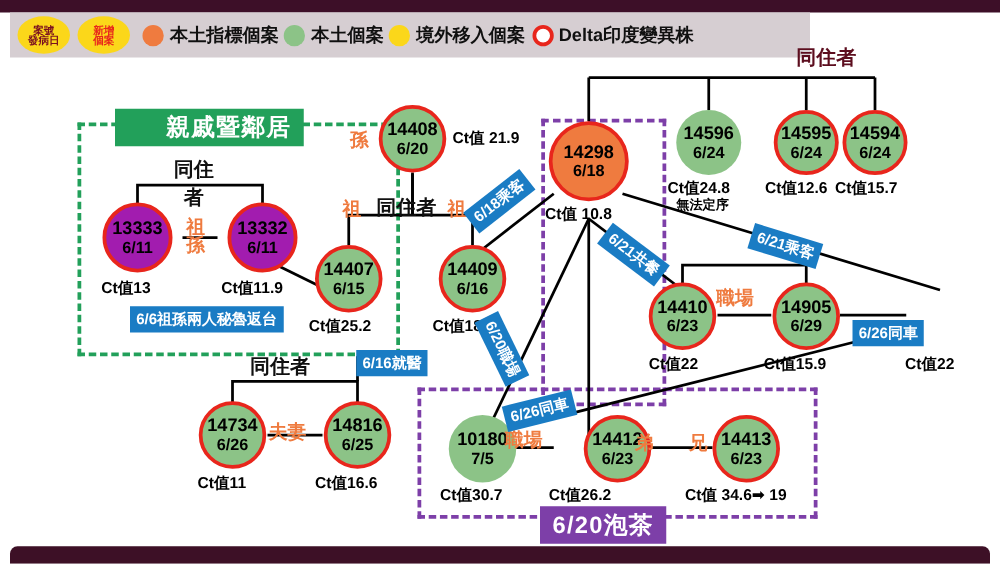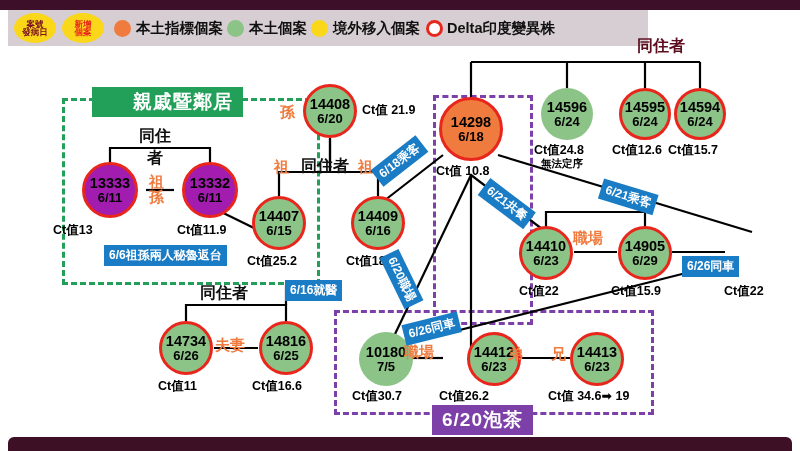--- a/index.html
+++ b/index.html
@@ -194,21 +194,21 @@
   <div class="grouptitle" style="left:92px; top:87px;padding-left:41px;">親戚暨鄰居</div>
 
   <div class="box purple" style="left:433px; top:95px; width:100px; height:230px;"></div>
   <div class="box purple" style="left:334px; top:310px; width:320px; height:105px;"></div>
   <div class="grouptitle purple" style="left:432px; top:405px;">6/20泡茶</div>
 
   <div class="node yellow delta" style="left:82px; top:162px; width:56px; height:56px;">
     <div class="id">13333</div>
     <div class="date">6/11</div>
   </div>
-  <div class="ctlabel" style="left:53px; top:222px;text-align:center;">Ct值13</div>
+  <div class="ctlabel" style="left:81px; top:222px;text-align:center;">Ct值13</div>
 
   <div class="node yellow delta" style="left:182px; top:162px; width:56px; height:56px;">
     <div class="id">13332</div>
     <div class="date">6/11</div>
   </div>
   <div class="ctlabel" style="left:177px; top:222px;">Ct值11.9</div>
 
   <div class="node green delta" style="left:252px; top:196px; width:54px; height:54px;">
     <div class="id">14407</div>
     <div class="date">6/15</div>

